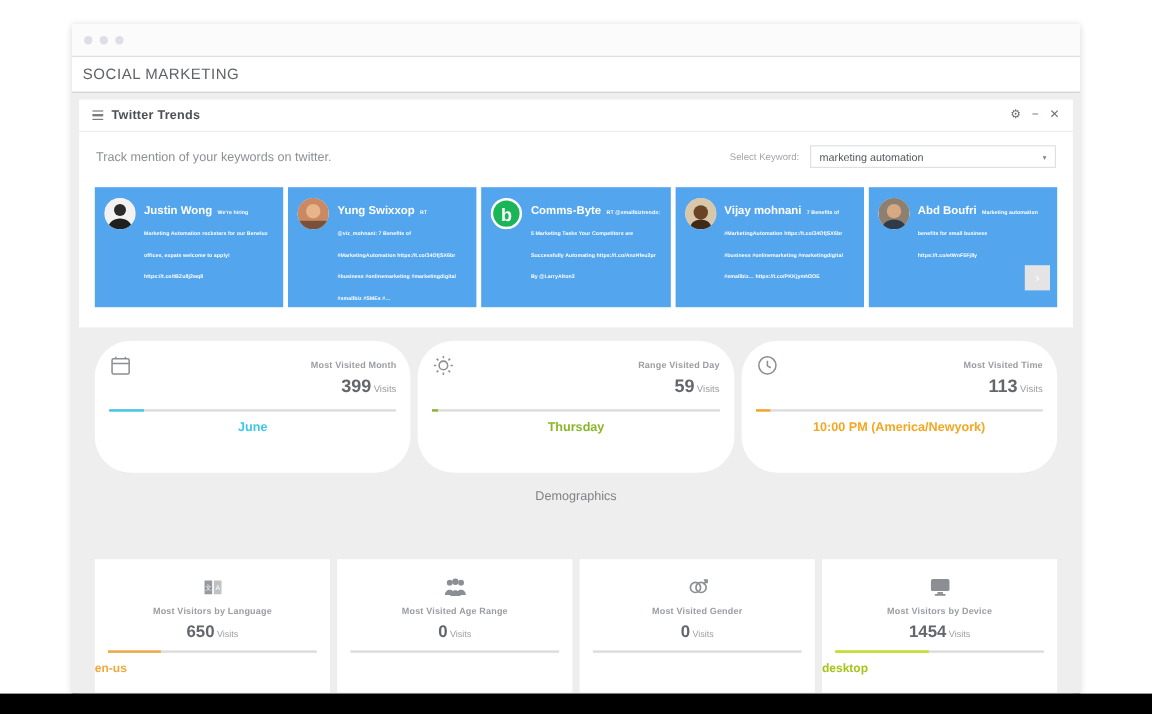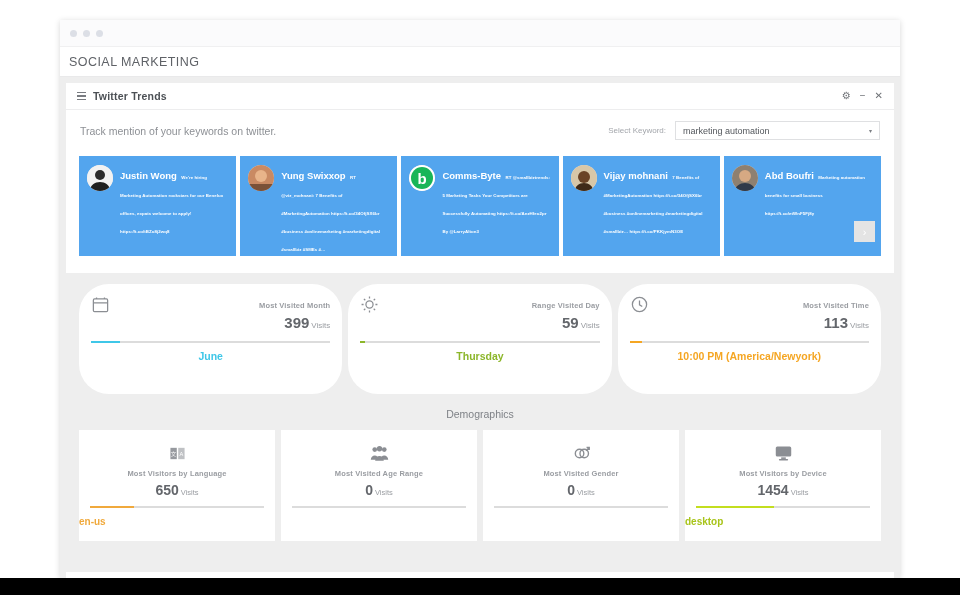--- a/index.html
+++ b/index.html
@@ -100,21 +100,21 @@
   .stat-unit { font-size: 8px; font-weight: normal; color: #9a9da2; margin-left: 2px; }
   .bar { position: absolute; left: 12px; right: 12px; top: 57px; height: 2px; background: #dcdcdc; }
   .bar span { display: block; height: 2px; }
   .stat-value {
     position: absolute; left: 0; right: 0; top: 66px; text-align: center;
     font-size: 10.5px; font-weight: bold;
   }
 
   
   .demo-title { text-align: center; font-size: 10.5px; color: #7f8287; padding: 3px 0 10px; }
-  .demo-row { display: flex; gap: 6px; }
+  .demo-row { display: flex; gap: 6px; margin-top: 36px; }
   .demo-card { flex: 1 1 0; background: #ffffff; height: 111px; padding: 13px 11px 0 11px; position: relative; text-align: center; }
   .demo-icon { color: #8b8e93; height: 20px; display: flex; align-items: center; justify-content: center; }
   .demo-label { font-size: 7.5px; color: #9a9da2; font-weight: bold; margin-top: 6px; letter-spacing: .15px; }
   .demo-num { font-size: 14px; font-weight: bold; color: #63666b; margin-top: 4px; }
   .demo-unit { font-size: 7.5px; font-weight: normal; color: #9a9da2; margin-left: 2px; }
   .demo-bar { position: absolute; left: 11px; right: 11px; top: 76px; height: 2px; background: #dcdcdc; }
   .demo-bar span { display: block; height: 2px; }
   .demo-value { position: absolute; left: 0; right: 0; top: 86px; text-align: left; font-size: 10px; font-weight: bold; }
 
   .tail { background: #eeeeee; height: 20px; }

